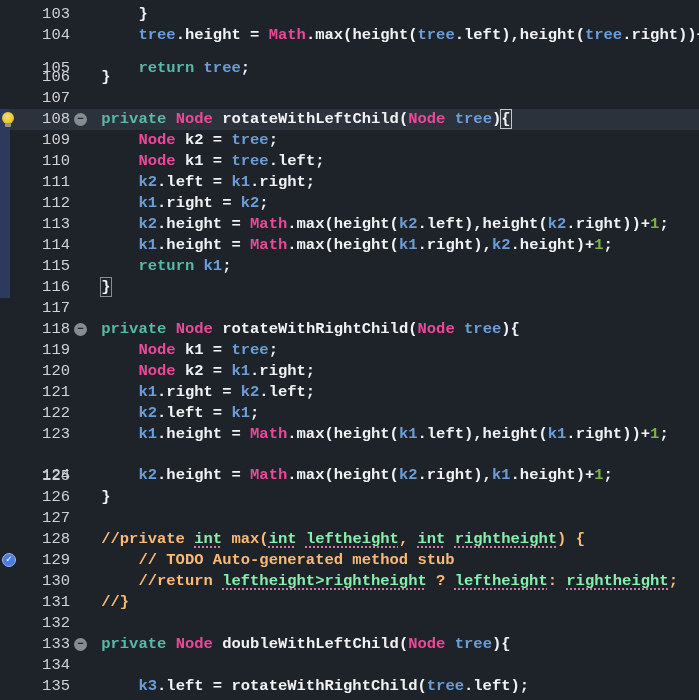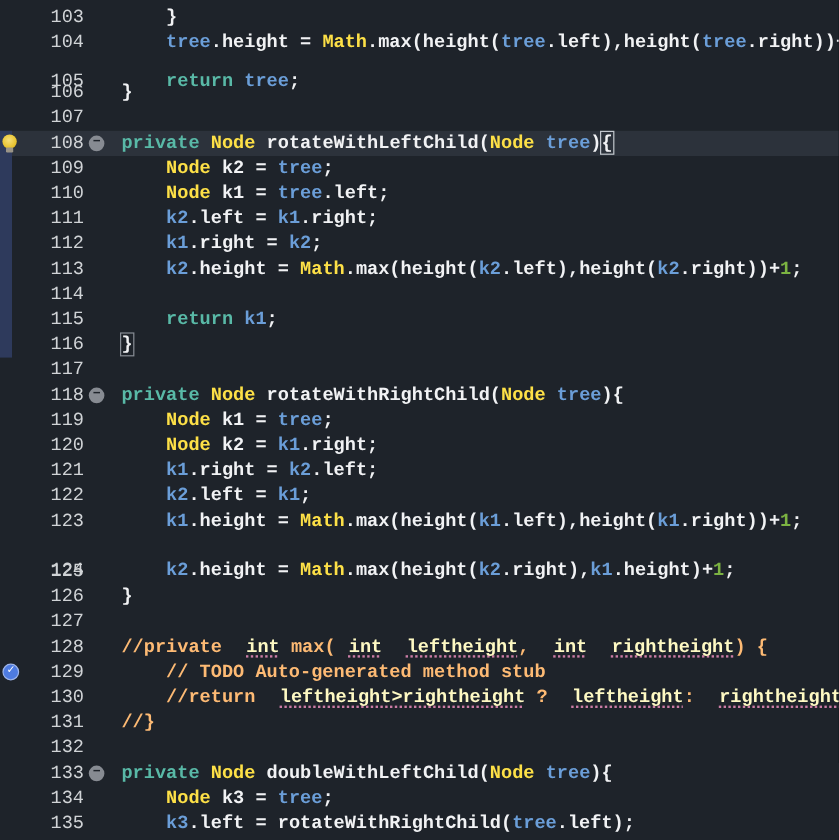--- a/index.html
+++ b/index.html
@@ -20,32 +20,31 @@
     position:absolute;left:0;top:0;width:70px;height:21px;
     text-align:right;color:#d0d3d6;font-weight:400;line-height:21px;
     letter-spacing:0;
   }
   .code{
     position:absolute;left:64px;top:0;height:21px;line-height:21px;
     white-space:pre;font-weight:700;color:#f1f2f4;
   }
   .tok-w{color:#f1f2f4;}
   .tok-b{color:#6b9ed8;}
-  .tok-r{color:#fde047;}
+  .tok-r{color:#ec4899;}
   .tok-t{color:#59b9a7;}
   .tok-g{color:#7cb342;}
   .tok-c{color:#fdba74;}
   .tok-u{
-    color:#fef9c3;
+    color:#86efac;
     text-decoration-line:underline;
     text-decoration-style:dotted;
     text-decoration-color:#ca7ca5;
     text-decoration-thickness:2px;
     text-underline-offset:3px;
-    margin-left:11px;
   }
   .tok-wx{color:#f1f2f4;outline:1px solid #c2c7ce;}
   .tok-wx2{color:#f1f2f4;outline:1px solid #878d95;}
   .fold{
     position:absolute;left:74px;top:4px;width:13px;height:13px;
     background:#878b92;border-radius:50%;
     color:#1e232a;font-size:11px;line-height:12px;font-weight:700;
     text-align:center;cursor:pointer;
   }
   .bulb{
@@ -116,20 +115,21 @@
       <div class="line" style="top: 193px;">
         <span class="num">112</span>
         <span class="code"><span class="tok-w">        </span><span class="tok-b">k1</span><span class="tok-w">.right = </span><span class="tok-b">k2</span><span class="tok-w">;</span></span>
       </div>
       <div class="line" style="top: 214px;">
         <span class="num">113</span>
         <span class="code"><span class="tok-w">        </span><span class="tok-b">k2</span><span class="tok-w">.height = </span><span class="tok-r">Math</span><span class="tok-w">.max(height(</span><span class="tok-b">k2</span><span class="tok-w">.left),height(</span><span class="tok-b">k2</span><span class="tok-w">.right))+</span><span class="tok-g">1</span><span class="tok-w">;</span></span>
       </div>
       <div class="line" style="top: 235px;">
         <span class="num">114</span>
+        <span class="code"><span class="tok-w">        </span><span class="tok-b">k1</span><span class="tok-w">.height = </span><span class="tok-r">Math</span><span class="tok-w">.max(height(</span><span class="tok-b">k1</span><span class="tok-w">.right),</span><span class="tok-b">k2</span><span class="tok-w">.height)+</span><span class="tok-g">1</span><span class="tok-w">;</span></span>
       </div>
       <div class="line" style="top: 256px;">
         <span class="num">115</span>
         <span class="code"><span class="tok-w">        </span><span class="tok-t">return</span><span class="tok-w"> </span><span class="tok-b">k1</span><span class="tok-w">;</span></span>
       </div>
       <div class="line" style="top: 277px;">
         <span class="num">116</span>
         <span class="code"><span class="tok-w">    </span><span class="tok-wx2">}</span></span>
       </div>
       <div class="line" style="top: 298px;">
@@ -197,20 +197,19 @@
         <span class="num">132</span>
         <span class="code"></span>
       </div>
       <div class="line" style="top: 634px;">
         <span class="num">133</span>
         <span class="fold">−</span>
         <span class="code"><span class="tok-w">    </span><span class="tok-t">private</span><span class="tok-w"> </span><span class="tok-r">Node</span><span class="tok-w"> doubleWithLeftChild(</span><span class="tok-r">Node</span><span class="tok-w"> </span><span class="tok-b">tree</span><span class="tok-w">){</span></span>
       </div>
       <div class="line" style="top: 655px;">
         <span class="num">134</span>
-        <span class="code"><span class="tok-w">        </span><span class="tok-r">Node</span><span class="tok-w"> k3 = </span><span class="tok-b">tree</span><span class="tok-w">;</span></span>
       </div>
       <div class="line" style="top: 676px;">
         <span class="num">135</span>
         <span class="code"><span class="tok-w">        </span><span class="tok-b">k3</span><span class="tok-w">.left = rotateWithRightChild(</span><span class="tok-b">tree</span><span class="tok-w">.left);</span></span>
       </div>
     </div>
 </div>
 
 </body></html>

